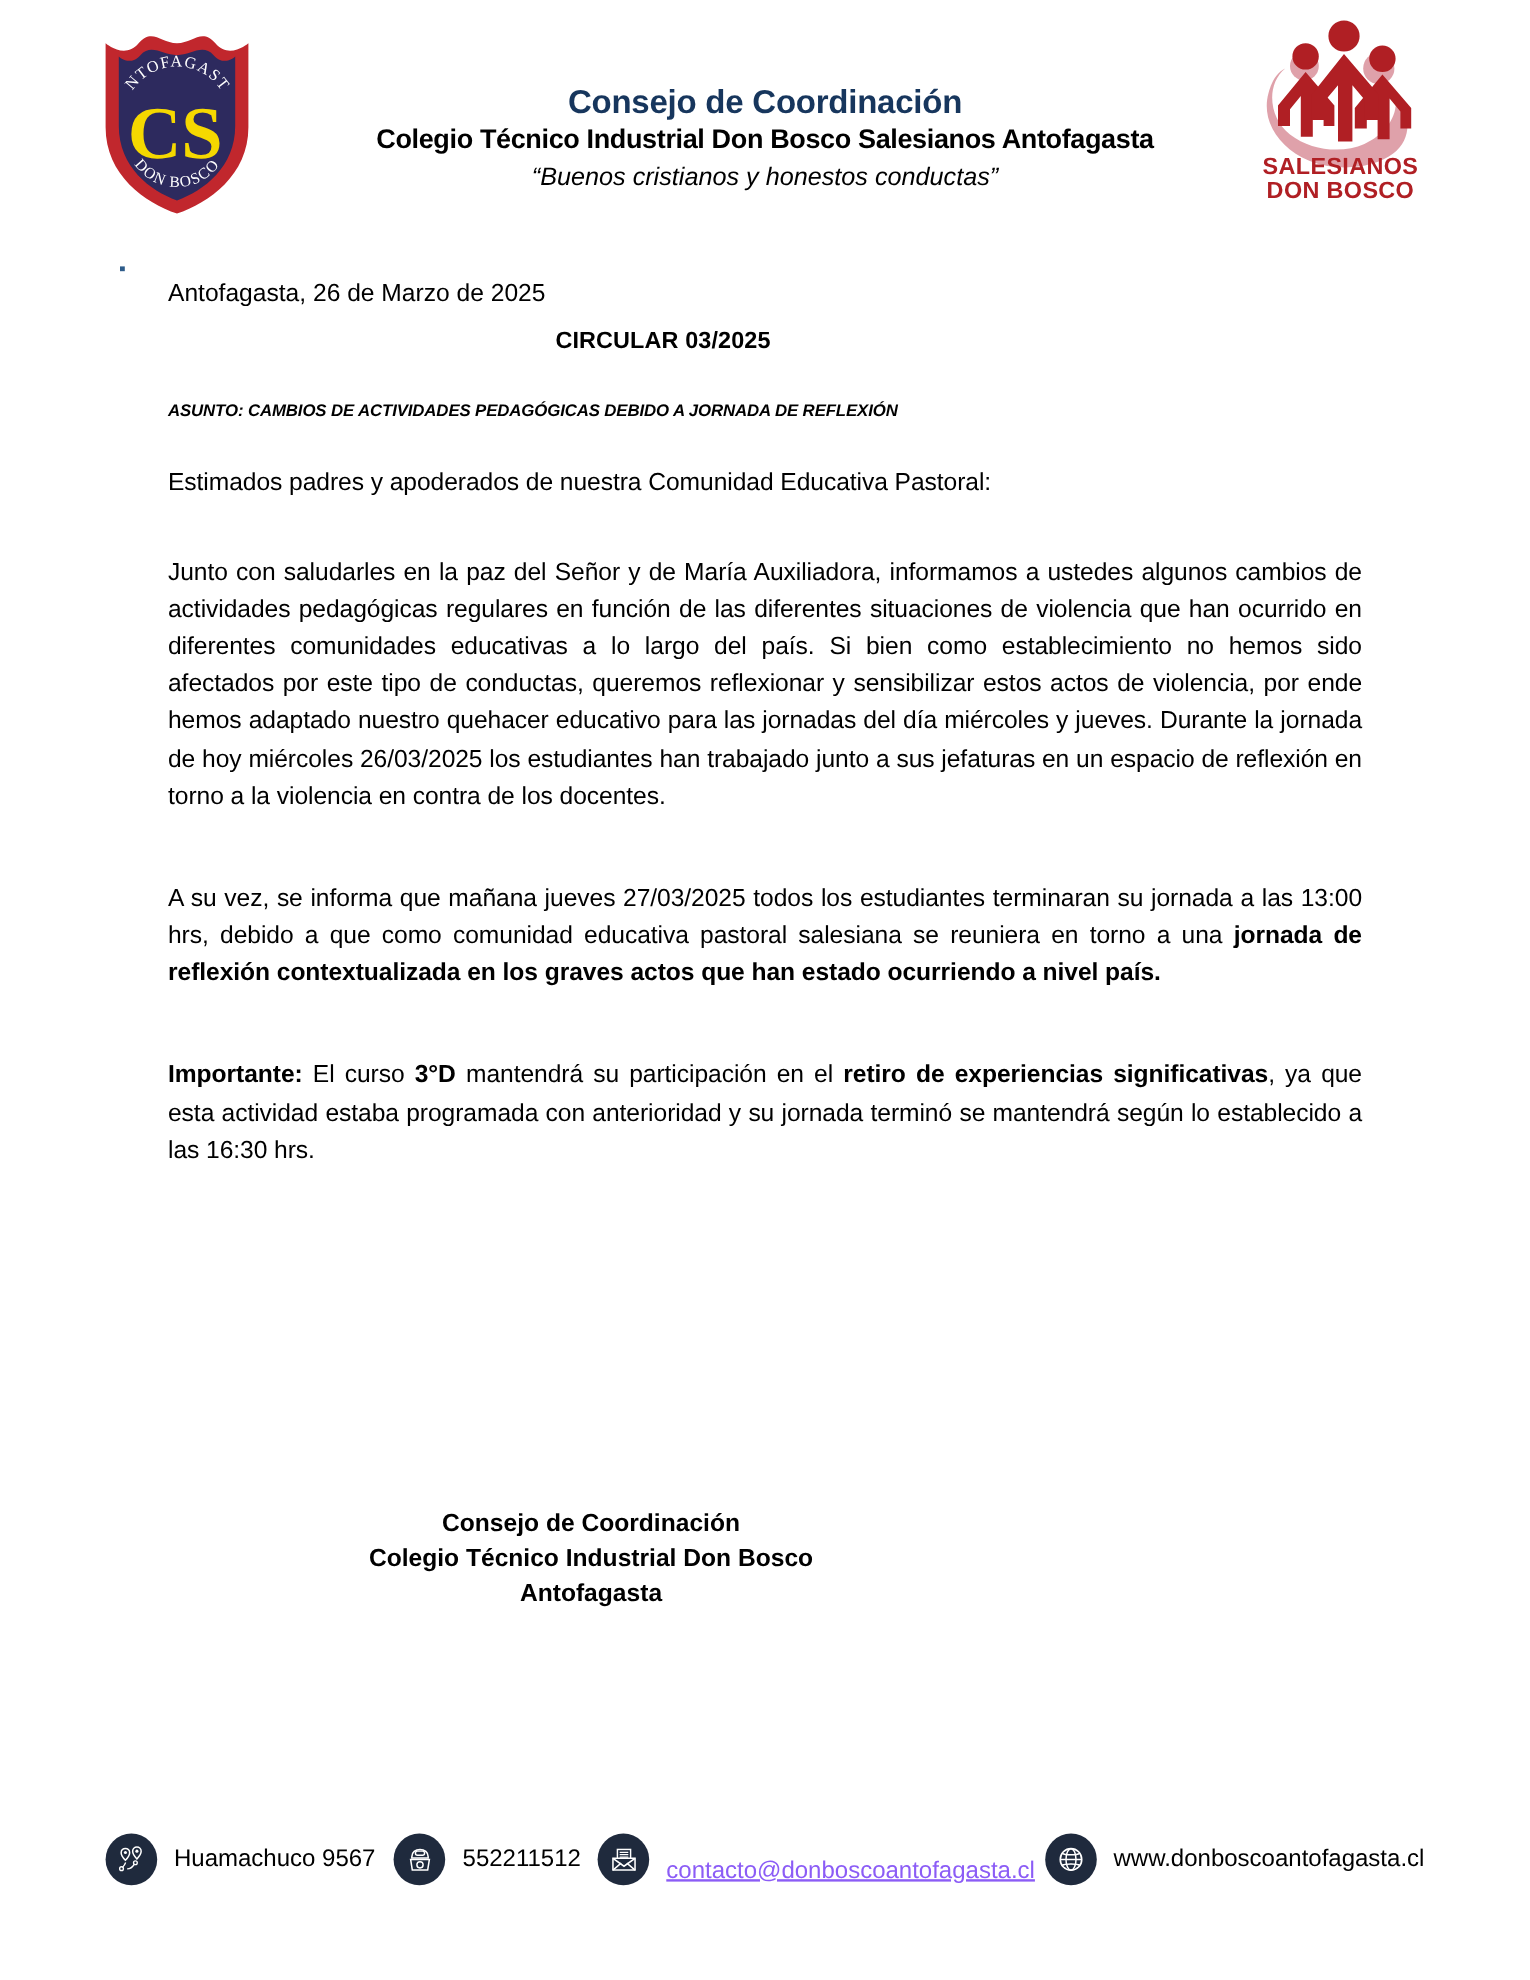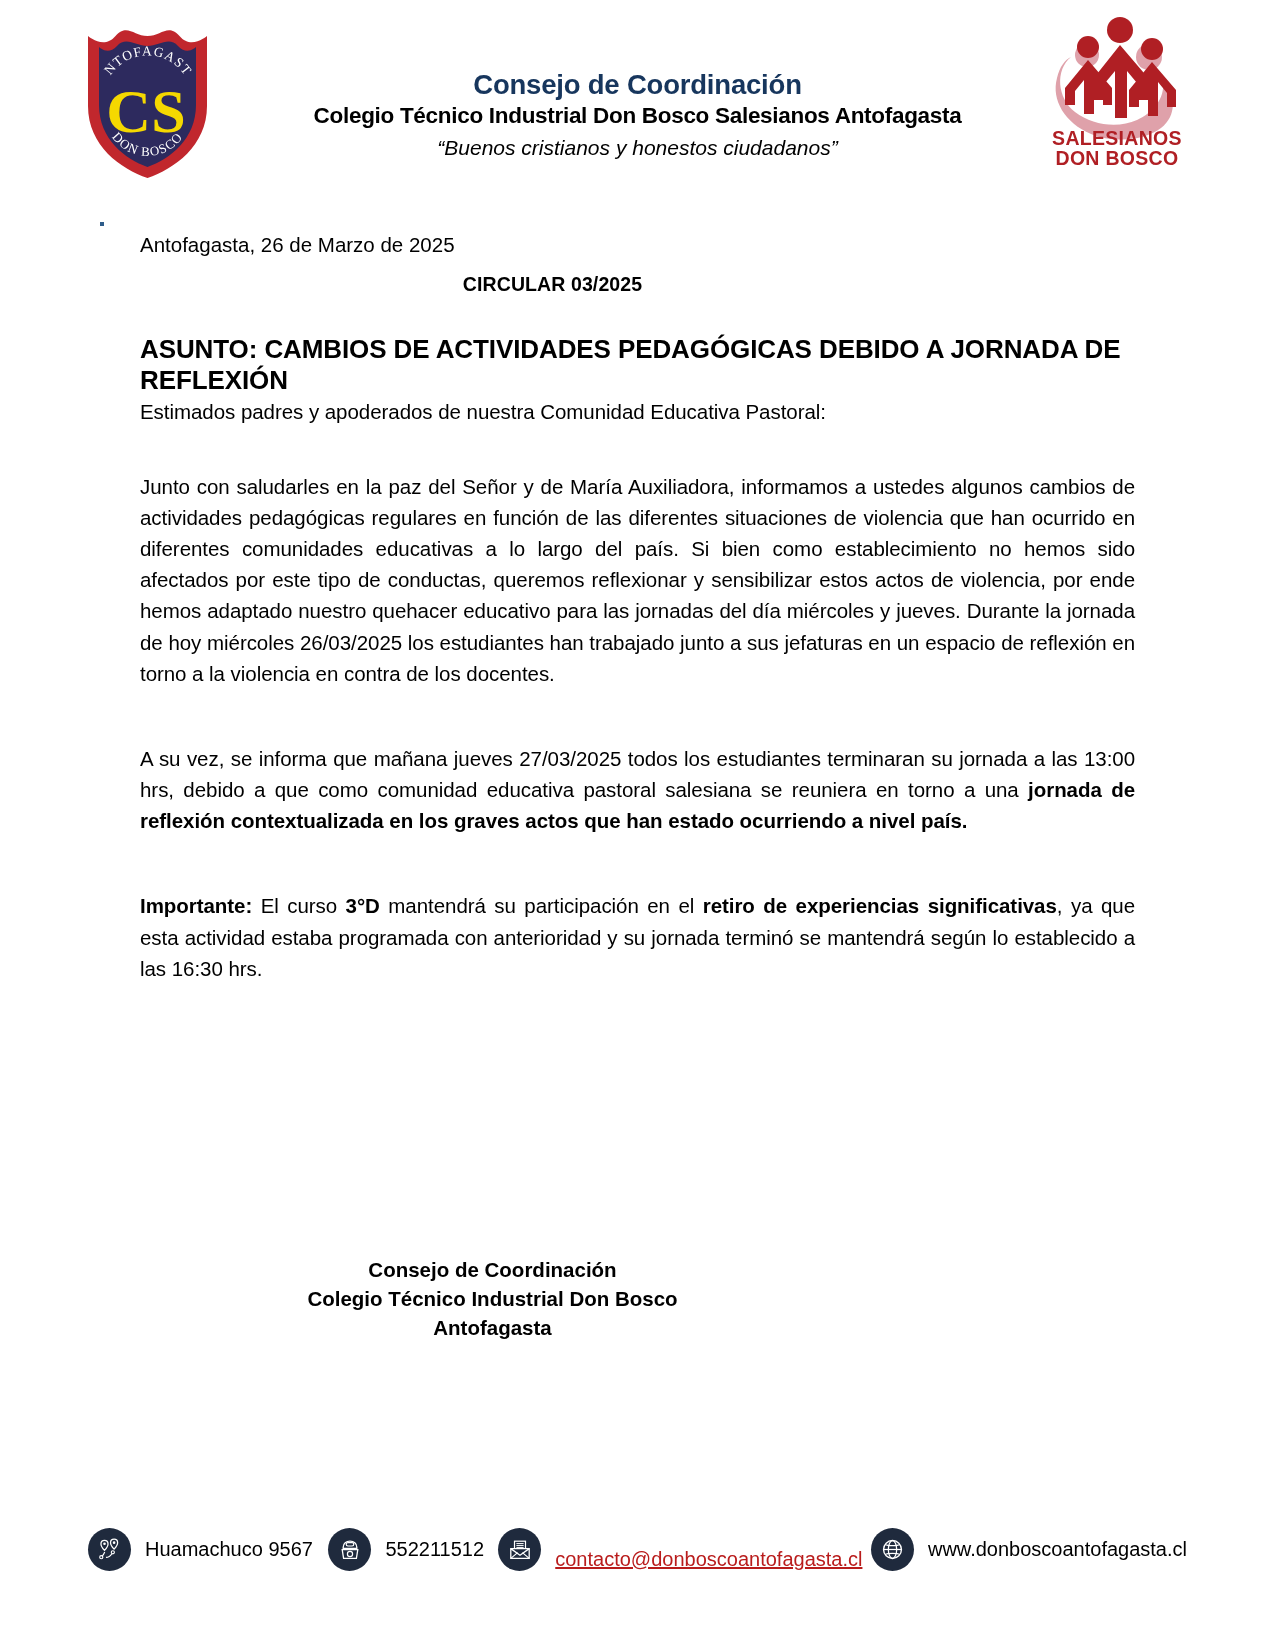--- a/index.html
+++ b/index.html
@@ -106,23 +106,25 @@
   .circular-line {
     text-align: center;
     font-size: 19.5px;
     font-weight: bold;
     letter-spacing: 0.1px;
     margin-bottom: 38px;
     padding-right: 170px;
   }
 
   .asunto-line {
-    font-size: 26px;
+    font-size: 14px;
     font-weight: bold;
     letter-spacing: -0.1px;
+    margin-bottom: 36px;
+    font-style: italic;
   }
 
   p.para {
     font-size: 20.5px;
     line-height: 1.52;
     text-align: justify;
     margin: 0 0 0 0;
     letter-spacing: -0.05px;
   }
   p.para.spaced { margin-top: 44px; }
@@ -169,21 +171,21 @@
     justify-content: center;
     flex: none;
   }
   .foot-text {
     font-size: 20px;
     color: #000000;
     margin-left: 14px;
     white-space: nowrap;
   }
   .foot-text.link {
-    color: #b91c1c;
+    color: #8b5cf6;
     text-decoration: underline;
     margin-top: 20px;
   }
   .sp-1 { width: 44px; }
   .sp-2 { width: 40px; }
   .sp-3 { width: 24px; }
 </style>
 </head>
 <body>
 
@@ -203,21 +205,21 @@
         <path id="arcBot" d="M25 104 A43 43 0 0 0 102 104" fill="none"></path>
         <text font-family="'Liberation Serif', serif" font-size="13" fill="#ffffff" letter-spacing="1">
           <textPath href="#arcBot" startOffset="50%" text-anchor="middle">DON BOSCO</textPath>
         </text>
       </svg>
     </div>
 
     <div class="header-text">
       <div class="header-line1">Consejo de Coordinación</div>
       <div class="header-line2">Colegio Técnico Industrial Don Bosco Salesianos Antofagasta</div>
-      <div class="header-line3">“Buenos cristianos y honestos ciudadanos”</div>
+      <div class="header-line3">“Buenos cristianos y honestos conductas”</div>
     </div>
 
     <div class="salesianos-logo">
       <svg viewBox="0 0 152 160" width="152" height="160" xmlns="http://www.w3.org/2000/svg">
 
         <path d="M30 45 C14 58 16 86 34 100 C52 114 78 116 96 108 C112 101 124 86 122 70 C135 82 136 104 120 116 C103 129 72 131 50 122 C24 111 10 88 16 66 C19 54 24 48 30 45 Z" fill="#d9919b" opacity="0.85"></path>
         <circle cx="46" cy="43" r="12" fill="#d9919b" opacity="0.85"></circle>
         <circle cx="108" cy="45" r="13" fill="#d9919b" opacity="0.85"></circle>
 
         <circle cx="47" cy="35" r="11" fill="#b01f24"></circle>

